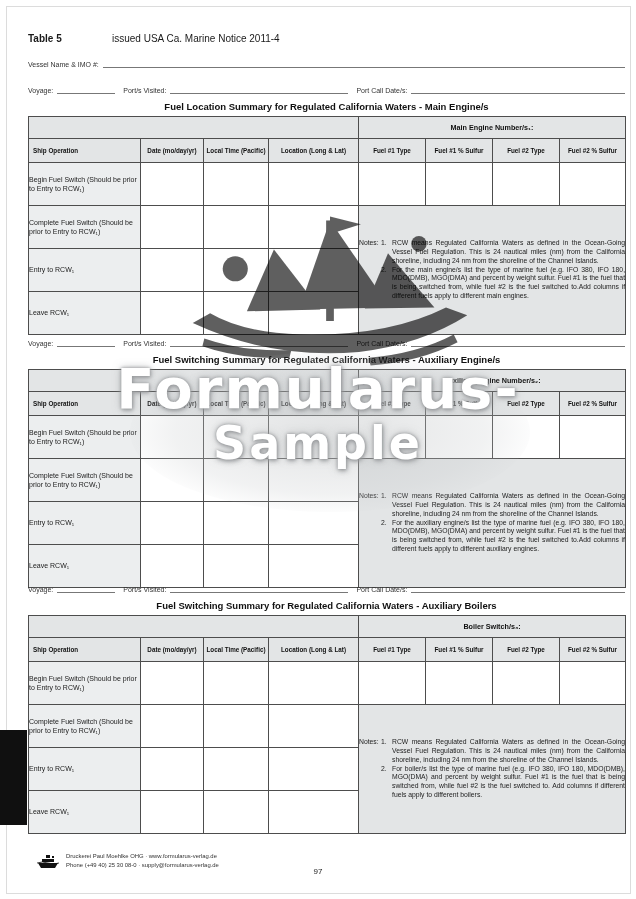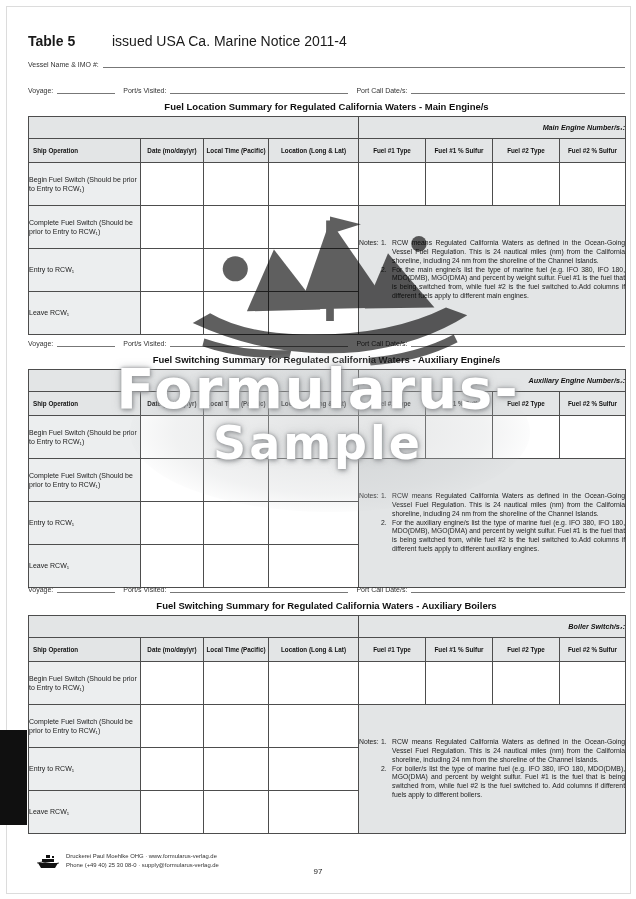--- a/index.html
+++ b/index.html
@@ -4,42 +4,42 @@
 <style>
   html,body{margin:0;padding:0;}
   body{
     width:636px;height:899px;position:relative;background:#ffffff;
     font-family:"Liberation Sans", sans-serif;color:#1a1a1a;overflow:hidden;
   }
   .page-edge{position:absolute;left:6px;top:6px;right:5px;bottom:5px;border:1px solid #dcdcdc;pointer-events:none;}
   .abs{position:absolute;left:28px;width:597px;}
 
   
-  .titlebar{display:flex;align-items:flex-start;font-size:14px;}
+  .titlebar{display:flex;align-items:flex-start;font-size:10px;}
   .tlabel{font-weight:bold;width:84px;flex:none;}
   .ttitle{font-weight:bold;white-space:nowrap;}
   .tsuffix{font-weight:normal;white-space:nowrap;}
 
   
   .fline{display:flex;align-items:flex-end;font-size:7px;color:#333;}
   .flabel{white-space:nowrap;padding-right:4px;}
   .fill{border-bottom:1px solid #777;height:9px;}
   .f-vessel{flex:1;}
   .f-voyage{width:58px;flex:none;margin-right:8px;}
   .f-ports{width:178px;flex:none;margin-right:8px;}
   .f-portcall{flex:1;}
 
   
   .sectitle{text-align:center;font-size:9.5px;font-weight:bold;color:#111;}
 
   
   table.formtbl{border-collapse:collapse;table-layout:fixed;width:597px;border:1.5px solid #2e2e2e;background:#fff;}
   table.formtbl td, table.formtbl th{border:1px solid #4d4d4d;padding:0;}
   .band-empty{background:#e3e5e6;height:21px;}
-  .band-label{background:#e3e5e6;font-size:7.2px;font-weight:bold;text-align:right;padding:2px 4px;color:#111;font-style:italic;}
+  .band-label{background:#e3e5e6;font-size:7.2px;font-weight:bold;text-align:center;padding:2px 4px;color:#111;}
   th.colhead{background:#e3e5e6;font-size:6.3px;font-weight:bold;color:#111;height:23px;line-height:1.25;padding:1px 2px;}
   th.colhead.op{text-align:left;padding-left:4px;}
   td.rowlabel{background:#eceeef;font-size:7px;color:#222;padding:3px 4px;vertical-align:middle;line-height:1.3;}
   td.cell{background:#fff;height:42px;}
   td.notescell{background:#e3e5e6;vertical-align:middle;padding:5px 7px;}
   .notes{display:flex;font-size:6.8px;line-height:1.32;color:#222;}
   .notes-label{width:22px;flex:none;font-weight:normal;}
   .notes-items{flex:1;}
   .note{display:flex;}
   .note-num{width:11px;flex:none;}

